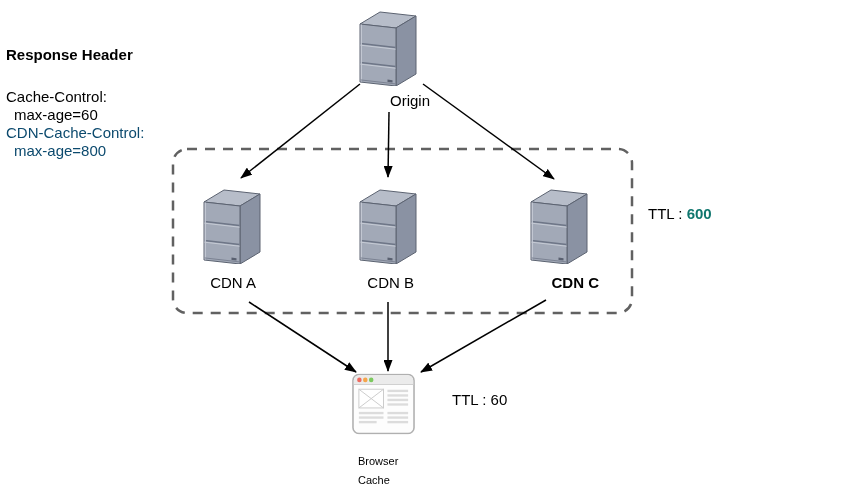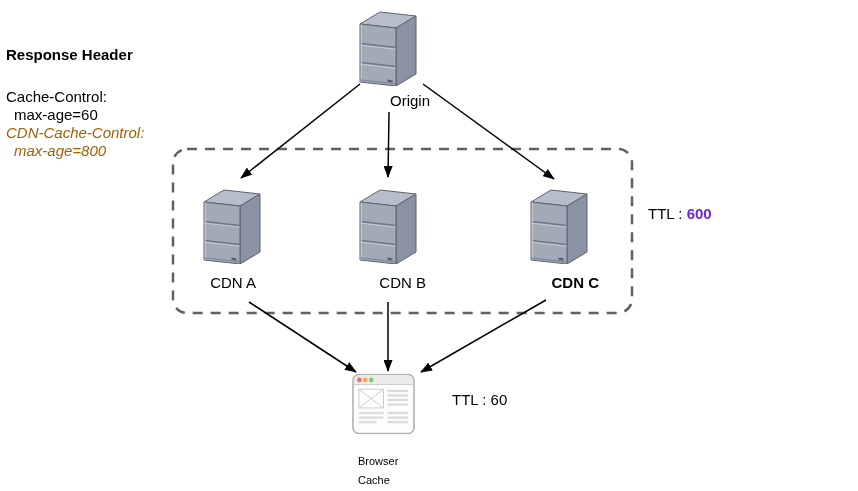--- a/index.html
+++ b/index.html
@@ -33,30 +33,30 @@
     font-weight: bold;
   }
   .rh-lines {
     position: absolute;
     left: 6px; top: 88px;
     font-size: 15px;
     line-height: 18px;
     white-space: nowrap;
   }
   .rh-line.indent { padding-left: 8px; }
-  .c-orange { color: #a16207; font-style: italic; }
+  .c-orange { color: #0c4a6e; }
   .annot {
     position: absolute;
     font-size: 15px;
     line-height: 18px;
     white-space: nowrap;
   }
   .annot-cdn-ttl { left: 648px; top: 205px; }
   .annot-browser-ttl { left: 452px; top: 391px; }
-  .ttl-value { font-weight: bold; color: #6d28d9; }
+  .ttl-value { font-weight: bold; color: #0f766e; }
   .browser-label {
     position: absolute;
     left: 358px; top: 452px;
     font-size: 11px;
     line-height: 19px;
     white-space: nowrap;
   }
 </style>
 </head>
 <body>
@@ -137,21 +137,21 @@
   <div class="node-label" style="left:346px; top:92px;">Origin</div>
 
   <svg class="node-icon" style="left:200px; top:180px;" width="64" height="84" viewBox="0 0 64 84">
       <use href="#sym-server"></use>
     </svg>
   <div class="node-label" style="left:172px; top:274px;">CDN A</div>
 
   <svg class="node-icon" style="left:356px; top:180px;" width="64" height="84" viewBox="0 0 64 84">
       <use href="#sym-server"></use>
     </svg>
-  <div class="node-label" style="left:342px; top:274px;">CDN B</div>
+  <div class="node-label" style="left:330px; top:274px;">CDN B</div>
 
   <svg class="node-icon" style="left:527px; top:180px;" width="64" height="84" viewBox="0 0 64 84">
       <use href="#sym-server"></use>
     </svg>
   <div class="node-label" style="left:515px; top:274px;font-weight:bold;">CDN C</div>
 
   <svg class="node-icon" style="left:352px; top:373px;" width="63" height="62" viewBox="0 0 64 62">
       <use href="#sym-browser"></use>
     </svg>
   <div class="browser-label">

